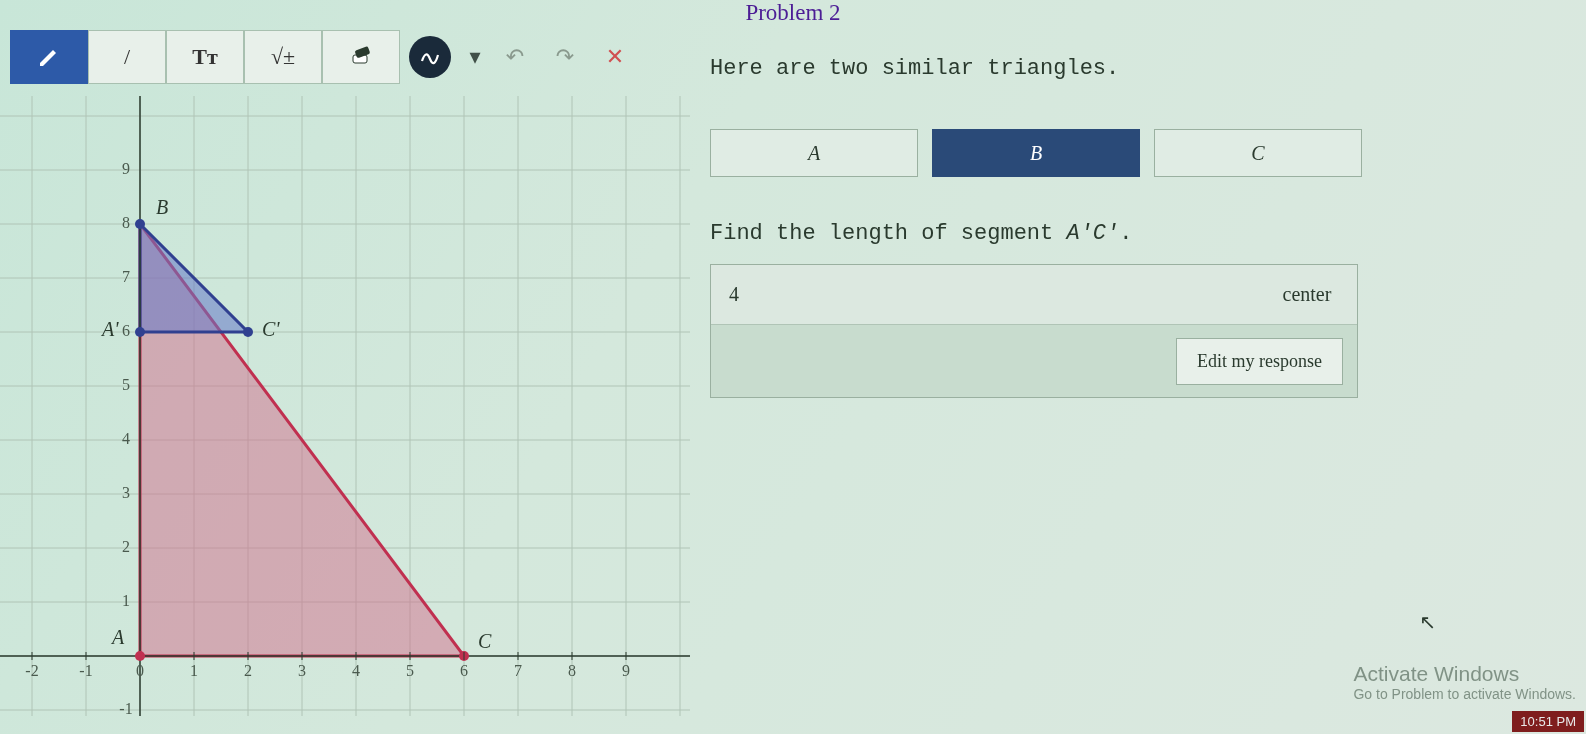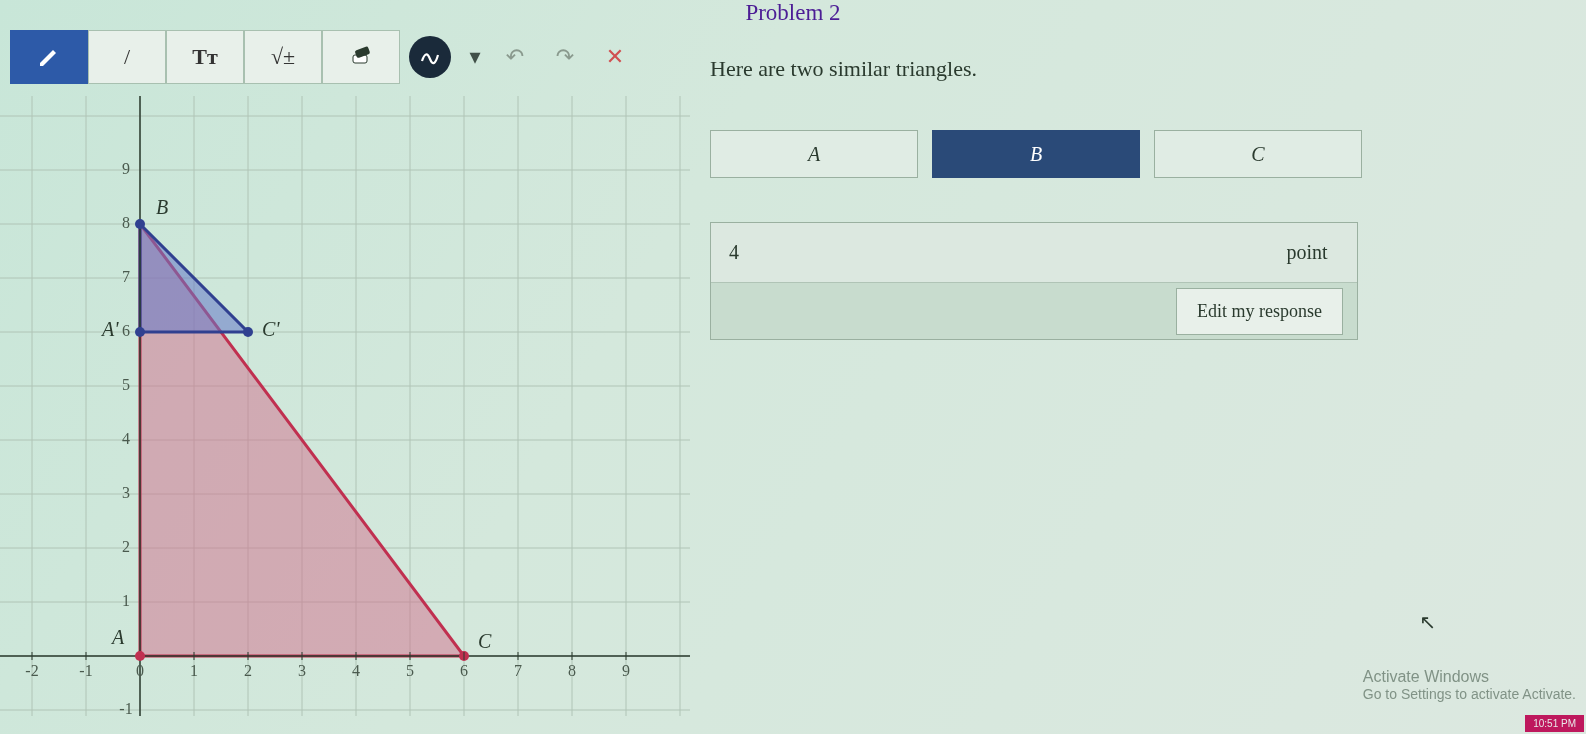--- a/index.html
+++ b/index.html
@@ -81,20 +81,21 @@
     height: 620px;
     margin-top: 12px;
   }
   .graph-svg { position: absolute; left: 0; top: 0; }
   
   .q-text {
     font-size: 22px;
     color: #2a3a2e;
     margin-bottom: 18px;
     margin-top: 6px;
+    font-family: Liberation Mono, monospace;
   }
   .choice-row {
     display: flex;
     gap: 14px;
     margin-bottom: 44px;
   }
   .choice {
     width: 208px;
     height: 48px;
     border: 1px solid #9ab0a0;
@@ -135,58 +136,58 @@
   .answer-units {
     width: 100px;
     text-align: center;
     font-size: 20px;
     color: #2a3a2e;
   }
   .answer-row2 {
     display: flex;
     justify-content: flex-end;
     align-items: center;
-    height: 56px;
+    height: 72px;
     background: #c8dcce;
     padding-right: 14px;
   }
   .edit-btn {
     background: #e8f0ea;
     border: 1px solid #9ab0a0;
     padding: 12px 20px;
     font-size: 18px;
     color: #2a3a2e;
     cursor: pointer;
     font-family: Georgia, serif;
   }
   .activate {
     position: absolute;
     right: 10px;
     bottom: 32px;
     text-align: left;
     color: rgba(90,110,95,0.7);
     font-family: 'Segoe UI', sans-serif;
   }
-  .activate .t { font-size: 16px; }
+  .activate .t { font-size: 21px; }
   .activate .s { font-size: 14px; }
   .cursor-icon {
     position: absolute;
     right: 150px;
     bottom: 100px;
     font-size: 20px;
     color: #2a3a2e;
   }
   .clock {
     position: absolute;
     right: 2px;
     bottom: 2px;
-    background: #be185d;
+    background: #7f1d1d;
     color: #e8e8e8;
     font-family: 'Segoe UI', sans-serif;
-    font-size: 10px;
+    font-size: 13px;
     padding: 3px 8px;
   }
 </style>
 </head>
 <body>
 
 <div class="page-title">Problem 2</div>
 
 <div class="main">
   <div class="left-col">
@@ -319,32 +320,33 @@
 
   <div class="right-col">
     <div class="q-text">Here are two similar triangles.</div>
     <div style="height:30px"></div>
     <div class="choice-row">
       <div class="choice">A</div>
       <div class="choice selected">B</div>
       <div class="choice">C</div>
     </div>
 
+    <div class="q-text">Find the length of segment <i>A'C'</i>.</div>
     <div class="answer-box">
       <div class="answer-row">
         <div class="answer-input">4</div>
-        <div class="answer-units">point</div>
+        <div class="answer-units">center</div>
       </div>
       <div class="answer-row2">
         <button class="edit-btn">Edit my response</button>
       </div>
     </div>
   </div>
 </div>
 
 <div class="cursor-icon">↖</div>
 
 <div class="activate">
   <div class="t">Activate Windows</div>
-  <div class="s">Go to Settings to activate Activate.</div>
+  <div class="s">Go to Problem to activate Windows.</div>
 </div>
 
 <div class="clock">10:51 PM</div>
 
 </body></html>

